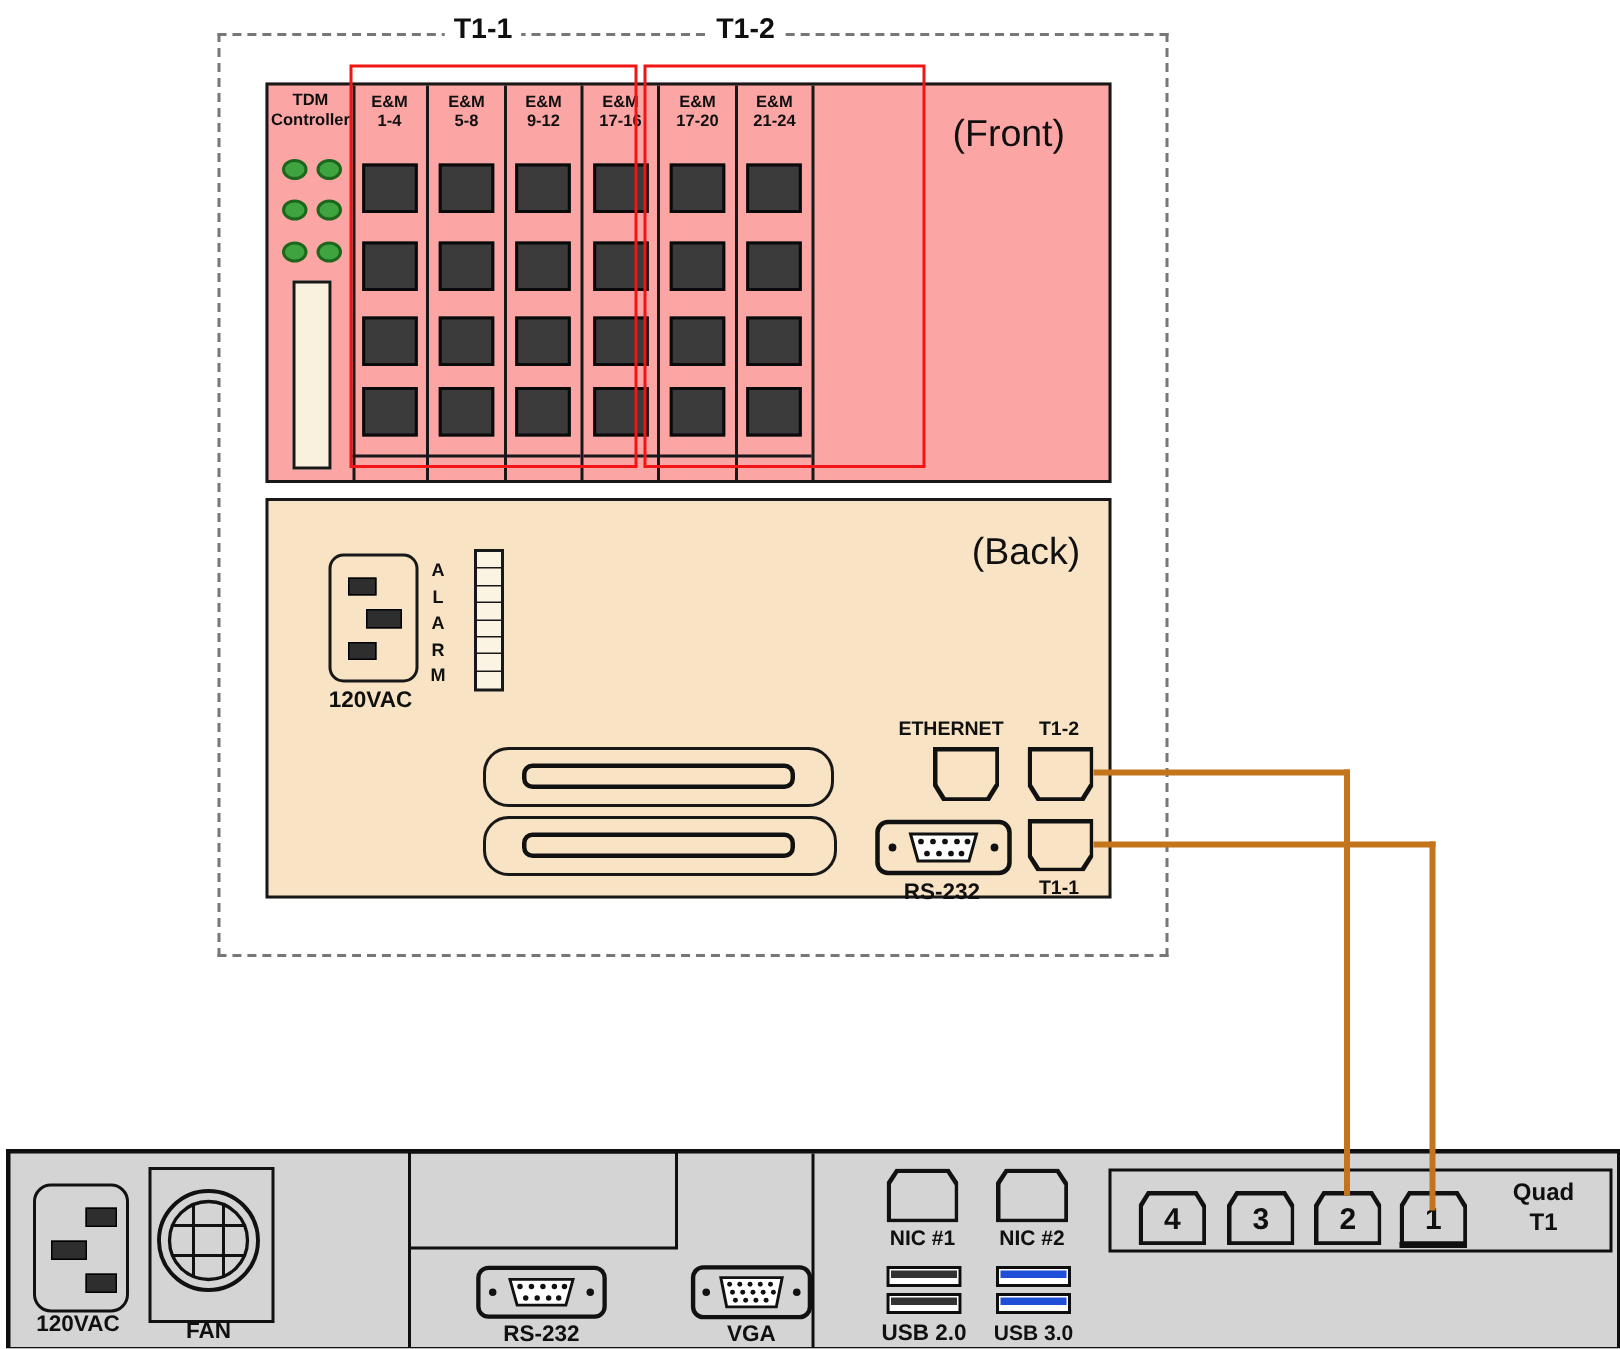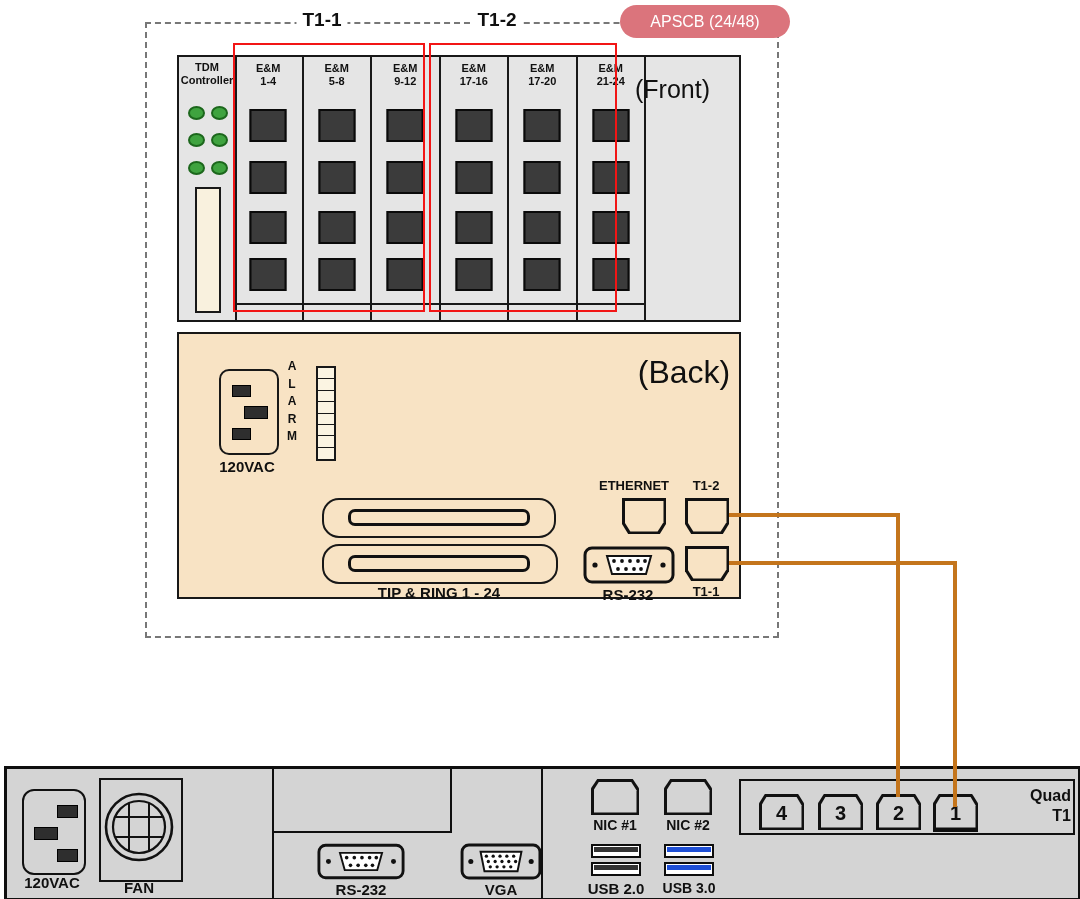--- a/index.html
+++ b/index.html
@@ -10,45 +10,45 @@
   .b{font-weight:bold;}
 
   
   #dashed-box{left:145px;top:22px;width:630px;height:612px;border:2px dashed #777;}
   #lbl-t11{left:322px;top:9px;transform:translateX(-50%);font-size:19px;font-weight:600;background:#fff;padding:0 6px;}
   #lbl-t12{left:497px;top:9px;transform:translateX(-50%);font-size:19px;font-weight:600;background:#fff;padding:0 6px;}
   #badge{left:620px;top:5px;width:170px;height:33px;background:#DB747C;border-radius:17px;
          color:#fff;font-size:16px;line-height:33px;text-align:center;}
 
   
-  #front-panel{left:177px;top:55px;width:560px;height:263px;background:#e5e5e5;border:2px solid #181818;}
+  #front-panel{left:177px;top:55px;width:560px;height:263px;background:#fca5a5;border:2px solid #181818;}
   #tdm-col{position:absolute;left:0;top:0;width:56px;height:100%;border-right:2px solid #181818;}
   #tdm-label{top:4px;width:100%;font-size:11px;line-height:13px;}
   .led{position:absolute;width:17px;height:14px;border-radius:50%;background:#3FA33F;border:2px solid #1C671C;box-sizing:border-box;}
   #tdm-slot{position:absolute;left:16px;top:130px;width:22px;height:122px;border:2px solid #181818;background:#F9F1DE;}
-  #cards{position:absolute;left:56px;top:0;width:411px;height:100%;display:flex;}
+  #cards{position:absolute;left:56px;top:0;width:308px;height:100%;display:flex;}
   .card{flex:1;position:relative;border-right:2px solid #181818;}
   .card-h{top:5px;width:100%;font-size:11px;line-height:13px;}
   .jack{position:absolute;left:50%;transform:translateX(-50%);width:37px;height:33px;background:#3B3B3B;border:2px solid #0a0a0a;box-sizing:border-box;}
   .j1{top:52px}.j2{top:104px}.j3{top:154px}.j4{top:201px}
   .card-foot{position:absolute;left:0;right:0;bottom:0;height:15px;border-top:2px solid #181818;}
   #front-label{left:427px;top:18px;width:133px;font-size:25px;}
   #rect-t11{left:233px;top:43px;width:188px;height:265px;border:2px solid #F21515;}
   #rect-t12{left:429px;top:43px;width:184px;height:265px;border:2px solid #F21515;}
 
   
   #back-panel{left:177px;top:332px;width:560px;height:263px;background:#F8E3C4;border:2px solid #181818;}
-  #back-label{left:450px;top:20px;width:110px;font-size:32px;}
+  #back-label{left:450px;top:20px;width:110px;font-size:25px;}
   #b-inlet{position:absolute;left:40px;top:35px;width:56px;height:82px;border:2px solid #181818;border-radius:10px;}
   .slot{position:absolute;background:#2e2e2e;border:1px solid #000;}
   #b-s1{left:11px;top:14px;width:17px;height:10px;}
   #b-s2{left:23px;top:35px;width:22px;height:11px;}
   #b-s3{left:11px;top:57px;width:17px;height:10px;}
   #b-power-label{left:20px;top:124px;width:96px;font-size:15px;}
-  #b-alarm{left:106px;top:24px;width:14px;font-size:12px;font-weight:bold;line-height:17.5px;word-break:break-all;text-align:center;}
+  #b-alarm{left:106px;top:38px;width:14px;font-size:12px;font-weight:bold;line-height:17.5px;word-break:break-all;text-align:center;}
   #b-strip{position:absolute;left:137px;top:32px;width:16px;height:91px;border:2px solid #181818;background:#FBF4E2;box-sizing:content-box;}
   #b-strip .cell{height:10.4px;border-bottom:1.5px solid #181818;}
   #b-strip .cell:last-child{border-bottom:none;}
   #b-tr1-label{left:130px;top:146px;width:260px;font-size:15px;}
   .trconn{position:absolute;border:2px solid #181818;border-radius:17px;}
   #b-conn1{left:143px;top:164px;width:230px;height:36px;}
   #b-conn2{left:143px;top:210px;width:232px;height:36px;}
   .tr-slot{position:absolute;left:24px;top:9px;width:176px;height:11px;border:3px solid #111;border-radius:7px;}
   #b-tr2-label{left:130px;top:250px;width:260px;font-size:15px;}
   #b-eth-label{left:400px;top:144px;width:110px;font-size:13px;}
@@ -107,32 +107,31 @@
   .usb.blue .stripe{background:#1E4FD6;}
   #sv-usb2a{left:584px;top:75px;} #sv-usb2b{left:584px;top:93px;}
   #sv-usb3a{left:657px;top:75px;} #sv-usb3b{left:657px;top:93px;}
   #sv-usb2-label{left:574px;top:111px;width:70px;font-size:15px;}
   #sv-usb3-label{left:647px;top:111px;width:70px;font-size:14px;}
   #sv-quad-box{position:absolute;left:732px;top:10px;width:332px;height:52px;border:2px solid #0f0f0f;}
   .t1port{top:13px;width:45px;height:36px;}
   #port4{left:18px;} #port3{left:77px;} #port2{left:135px;} #port1{left:192px;}
   .t1num{position:absolute;inset:0;text-align:center;line-height:38px;font-size:20px;font-weight:bold;}
   #port1-thick{position:absolute;left:0px;right:0px;bottom:-2px;height:4px;background:#0f0f0f;}
-  #sv-quad-label{position:absolute;left:246px;top:5px;width:84px;font-size:16px;font-weight:bold;line-height:20px;text-align:right;}
+  #sv-quad-label{position:absolute;left:246px;top:5px;width:84px;font-size:16px;font-weight:bold;line-height:20px;text-align:center;}
   #sv-maps-label{left:732px;top:92px;width:332px;font-size:21px;color:#2a2a2a;}
 </style>
 </head>
 <body>
 
 <div id="stage">
 
   <div class="abs" id="dashed-box"></div>
   <div class="lbl" id="lbl-t11">T1-1</div>
   <div class="lbl" id="lbl-t12">T1-2</div>
-  <div class="abs" id="badge">APSCB (24/48)</div>
 
   <div class="abs" id="front-panel">
     <div id="tdm-col">
       <div class="lbl b" id="tdm-label">
         <div>TDM</div>
         <div>Controller</div>
       </div>
       <div class="led" style="left:9px;top:49px"></div>
       <div class="led" style="left:32px;top:49px"></div>
       <div class="led" style="left:9px;top:76px"></div>
@@ -236,21 +235,20 @@
         <div class="cell"></div>
         <div class="cell"></div>
     </div>
 
     <div class="trconn" id="b-conn1">
       <div class="tr-slot"></div>
     </div>
     <div class="trconn" id="b-conn2">
       <div class="tr-slot"></div>
     </div>
-    <div class="lbl b" id="b-tr2-label">TIP &amp; RING 1 - 24</div>
 
     <div class="lbl b" id="b-eth-label">ETHERNET</div>
     <div class="lbl b" id="b-t12-label">T1-2</div>
     <div class="jack-bot" id="b-eth-port">
       <div class="sh-o"></div>
         <div class="sh-i"></div>
     </div>
     <div class="jack-bot" id="b-t12-port">
       <div class="sh-o"></div>
         <div class="sh-i"></div>

